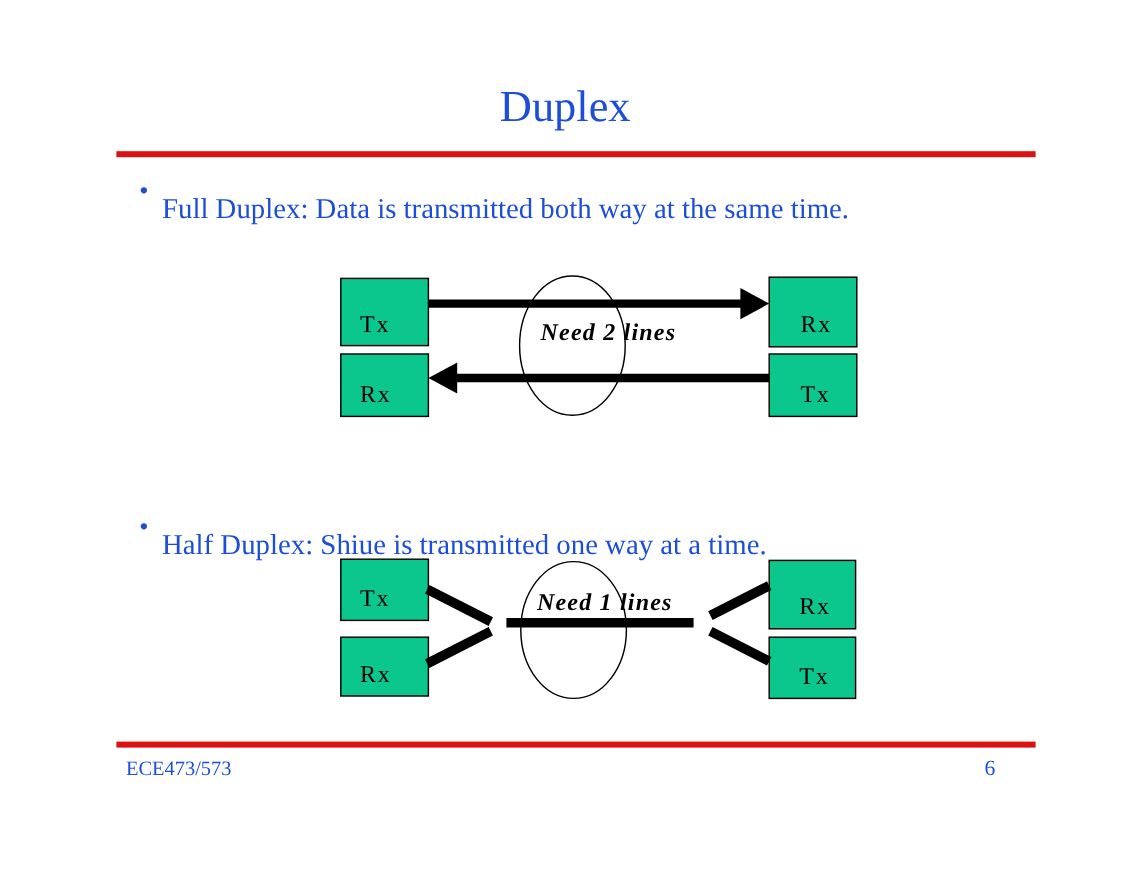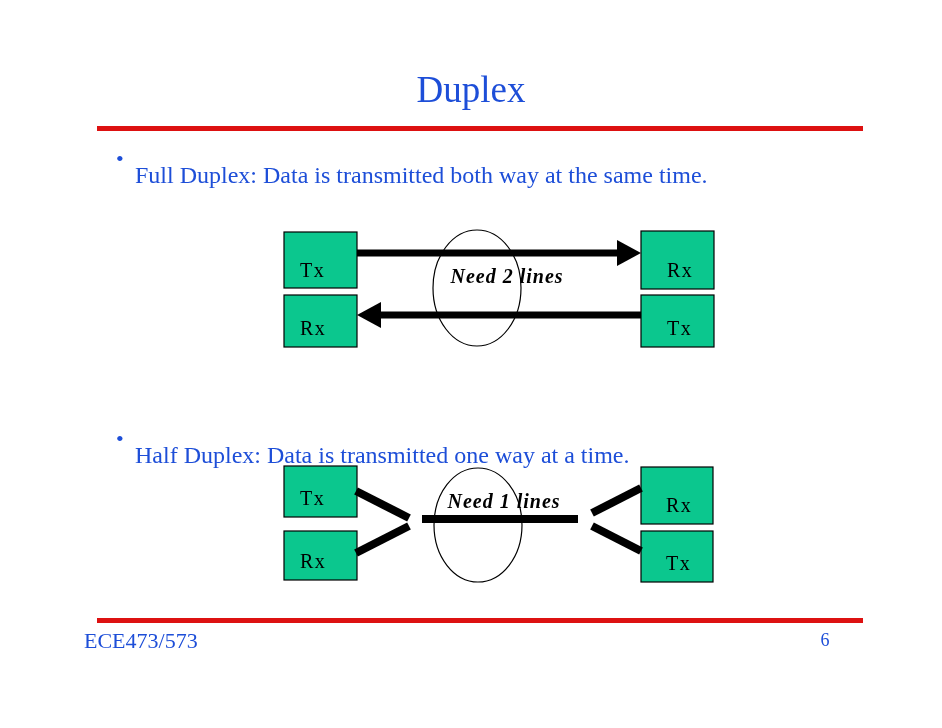--- a/index.html
+++ b/index.html
@@ -87,22 +87,22 @@
     stroke:#000;
     stroke-width:7;
   }
   .thick8{
     stroke:#000;
     stroke-width:8;
   }
   .ahead{fill:#000;}
   .footer{
     position:absolute;
-    left:84px;top:630px;
-    font-size:22px;
+    left:105px;top:630px;
+    font-size:17px;
     line-height:22px;
   }
   .page-number{
     position:absolute;
     left:810px;top:630px;
     width:30px;
     text-align:center;
     font-size:18px;
   }
 </style>
@@ -140,21 +140,21 @@
     <text class="boxlabel" x="30" y="52">Tx</text>
     <text class="boxlabel" x="397" y="52">Rx</text>
     <text class="boxlabel" x="30" y="110">Rx</text>
     <text class="boxlabel" x="397" y="110">Tx</text>
 
     <text class="needlabel" x="237" y="58">Need 2 lines</text>
   </svg>
 
   <div class="bullet bullet-half">
     <span class="marker">•</span>
-    <span class="btext">Half Duplex: Data is transmitted one way at a time.</span>
+    <span class="btext">Half Duplex: Shiue is transmitted one way at a time.</span>
   </div>
 
   <svg class="diagram diagram-half" viewBox="0 0 460 135">
     <ellipse class="oval" cx="208" cy="65" rx="44" ry="57"></ellipse>
 
     <rect class="gbox" x="14" y="6" width="73" height="51"></rect>
     <rect class="gbox" x="371" y="7" width="72" height="57"></rect>
     <rect class="gbox" x="14" y="71" width="73" height="49"></rect>
     <rect class="gbox" x="371" y="71" width="72" height="51"></rect>
 

